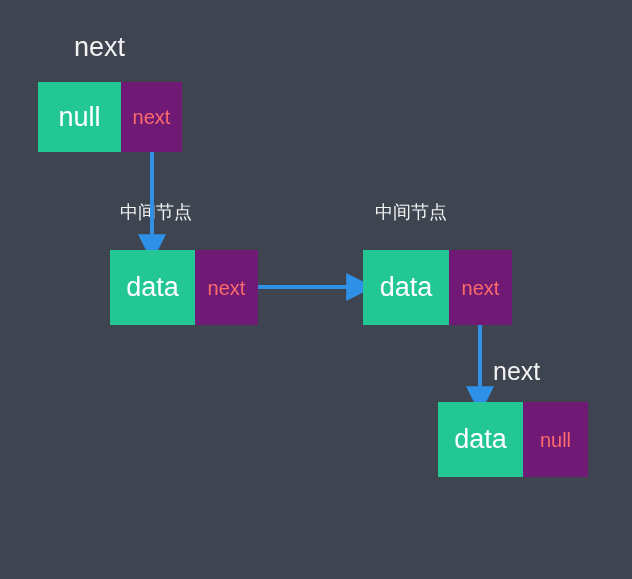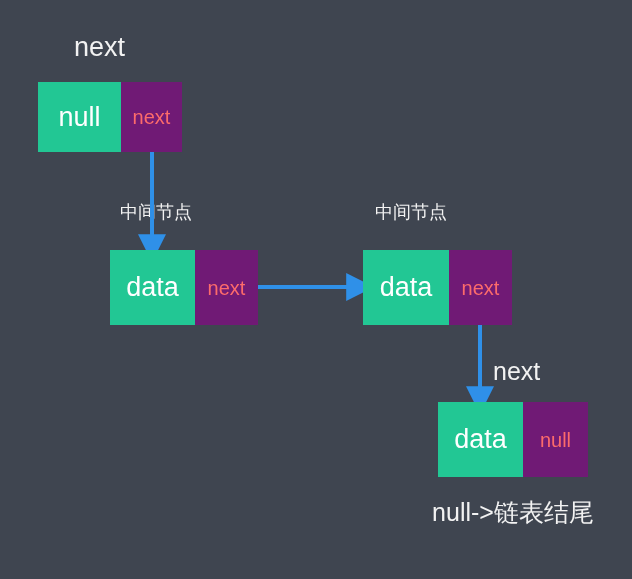--- a/index.html
+++ b/index.html
@@ -84,21 +84,20 @@
 <div id="canvas">
 
   <div class="label label-head" style="left:74px; top:32px;">next</div>
 
   <div class="label label-mid" style="left:120px; top:202px;">中间节点</div>
 
   <div class="label label-mid" style="left:375px; top:202px;">中间节点</div>
 
   <div class="label label-tail" style="left:493px; top:357px;">next</div>
 
-  <div class="caption" style="left:430px; top:497px; width:166px;">null-&gt;链表结尾</div>
 
   <svg id="arrows" viewBox="0 0 632 579">
     <defs>
       <marker id="ah" markerWidth="7" markerHeight="7" refX="3.2" refY="3.5" orient="auto" markerUnits="strokeWidth">
         <path d="M0,0 L7,3.5 L0,7 z" fill="#2f90e8"></path>
       </marker>
     </defs>
     <line x1="152" y1="152" x2="152" y2="247" stroke="#2f90e8" stroke-width="4" marker-end="url(#ah)"></line>
     <line x1="258" y1="287" x2="359" y2="287" stroke="#2f90e8" stroke-width="4" marker-end="url(#ah)"></line>
     <line x1="480" y1="325" x2="480" y2="399" stroke="#2f90e8" stroke-width="4" marker-end="url(#ah)"></line>

